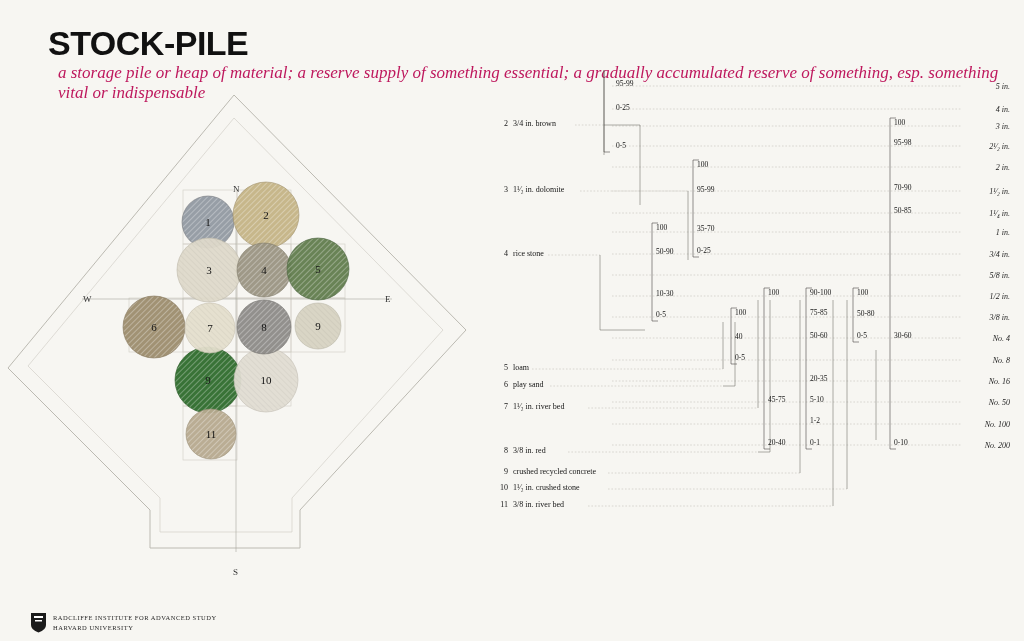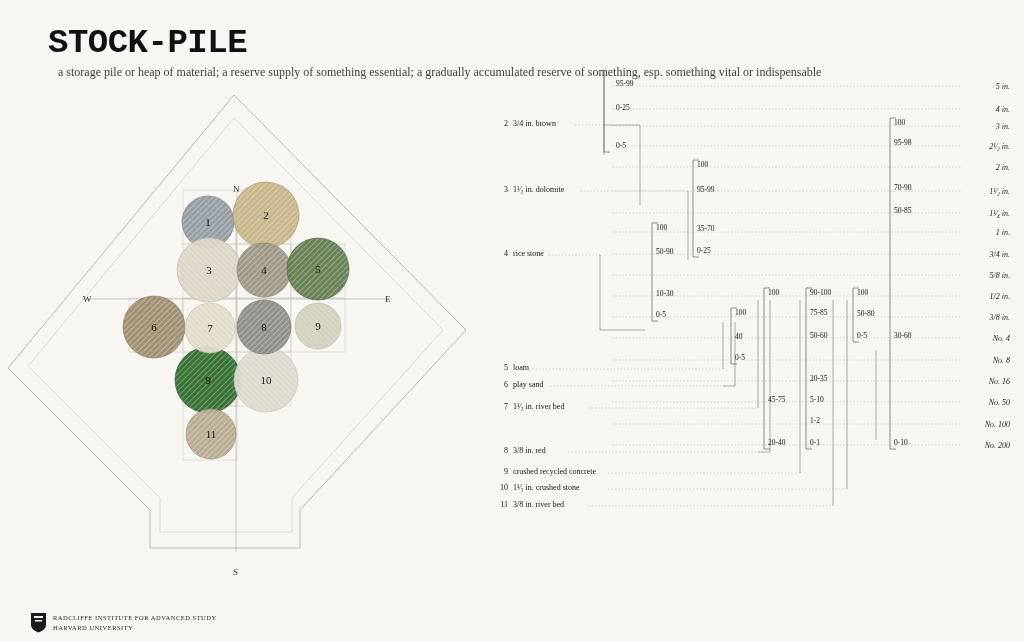--- a/index.html
+++ b/index.html
@@ -7,35 +7,36 @@
     width:1024px;height:641px;
     background:#f7f6f2;
     font-family:"Liberation Sans", sans-serif;
     color:#1a1a1a;
     position:relative;
     overflow:hidden;
   }
   
   #header{position:absolute;left:48px;top:24px;right:20px;height:50px;}
   #title{
-    font-family:Liberation Mono, monospace;
+    font-family:Liberation Sans, sans-serif;
     font-weight:bold;
     font-size:34px;
     letter-spacing:-0.5px;
     display:inline-block;
     vertical-align:baseline;
     color:#111;
   }
   #subtitle{
     font-family:"Liberation Serif", serif;
-    font-size:12px;
+    font-style:italic;
+    font-size:17px;
     display:inline-block;
     vertical-align:baseline;
     margin-left:10px;
-    color:#404040;
+    color:#be185d;
   }
   
   #left-panel{position:absolute;left:0;top:70px;width:480px;height:520px;}
   #left-panel svg{position:absolute;left:0;top:0;}
   .compass-label{
     font-family:"Liberation Serif", serif;
     font-size:9px;fill:#333;
   }
   .circle-num{
     font-family:"Liberation Serif", serif;

